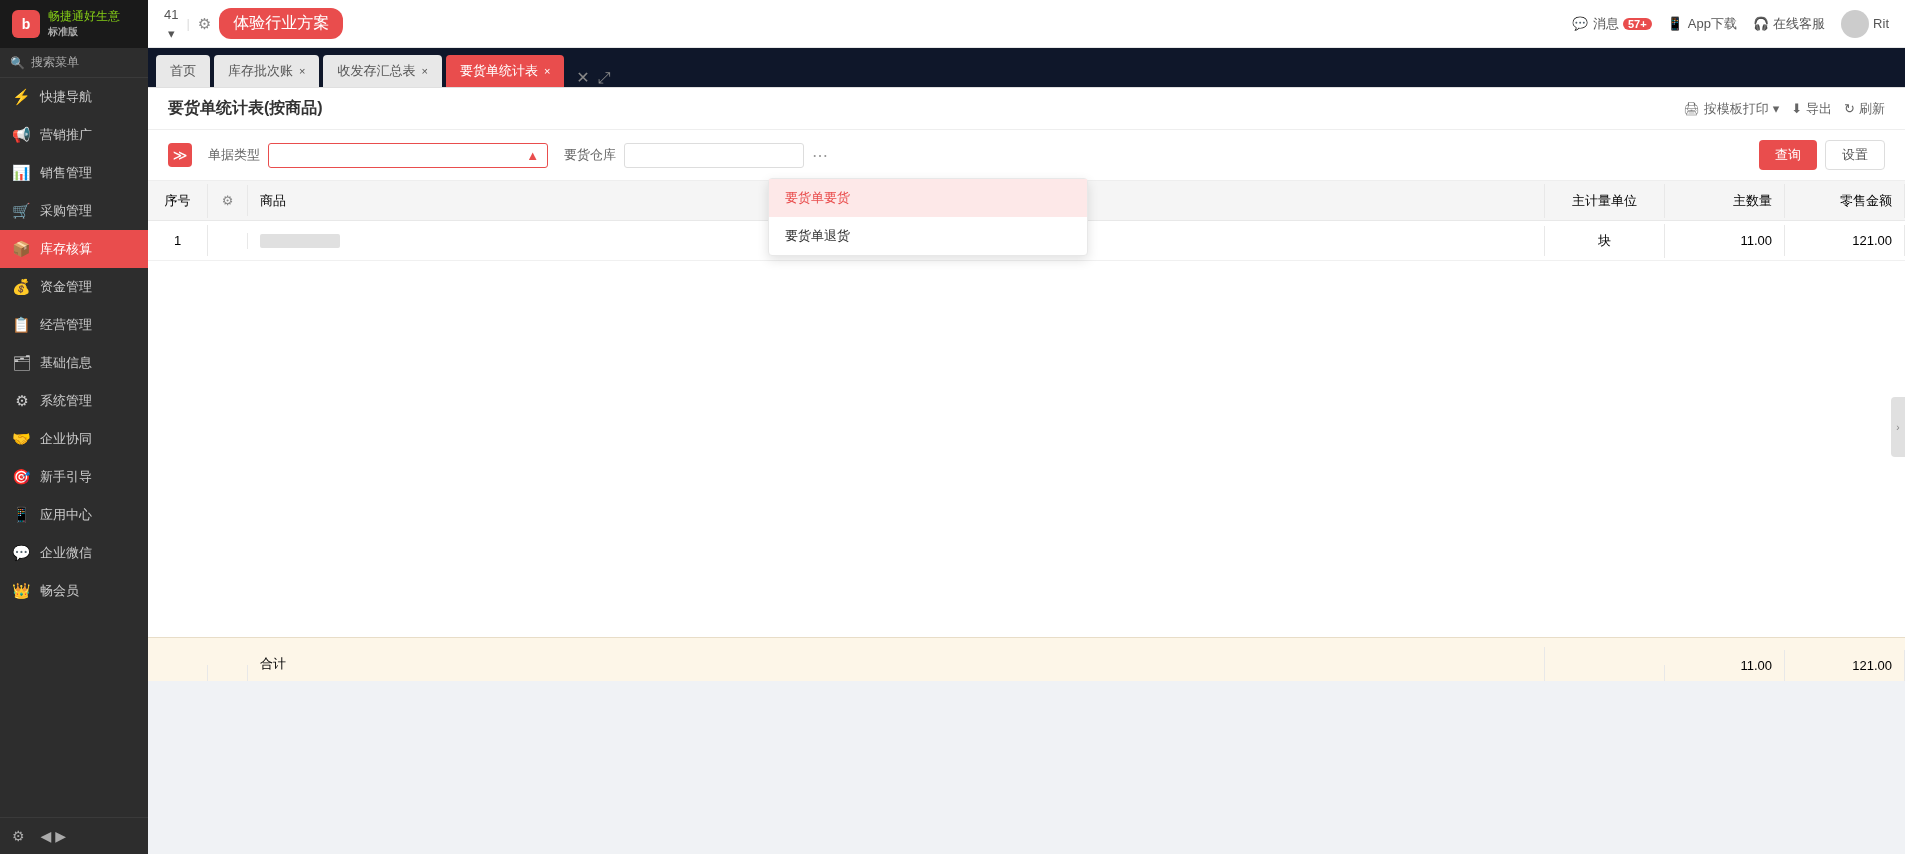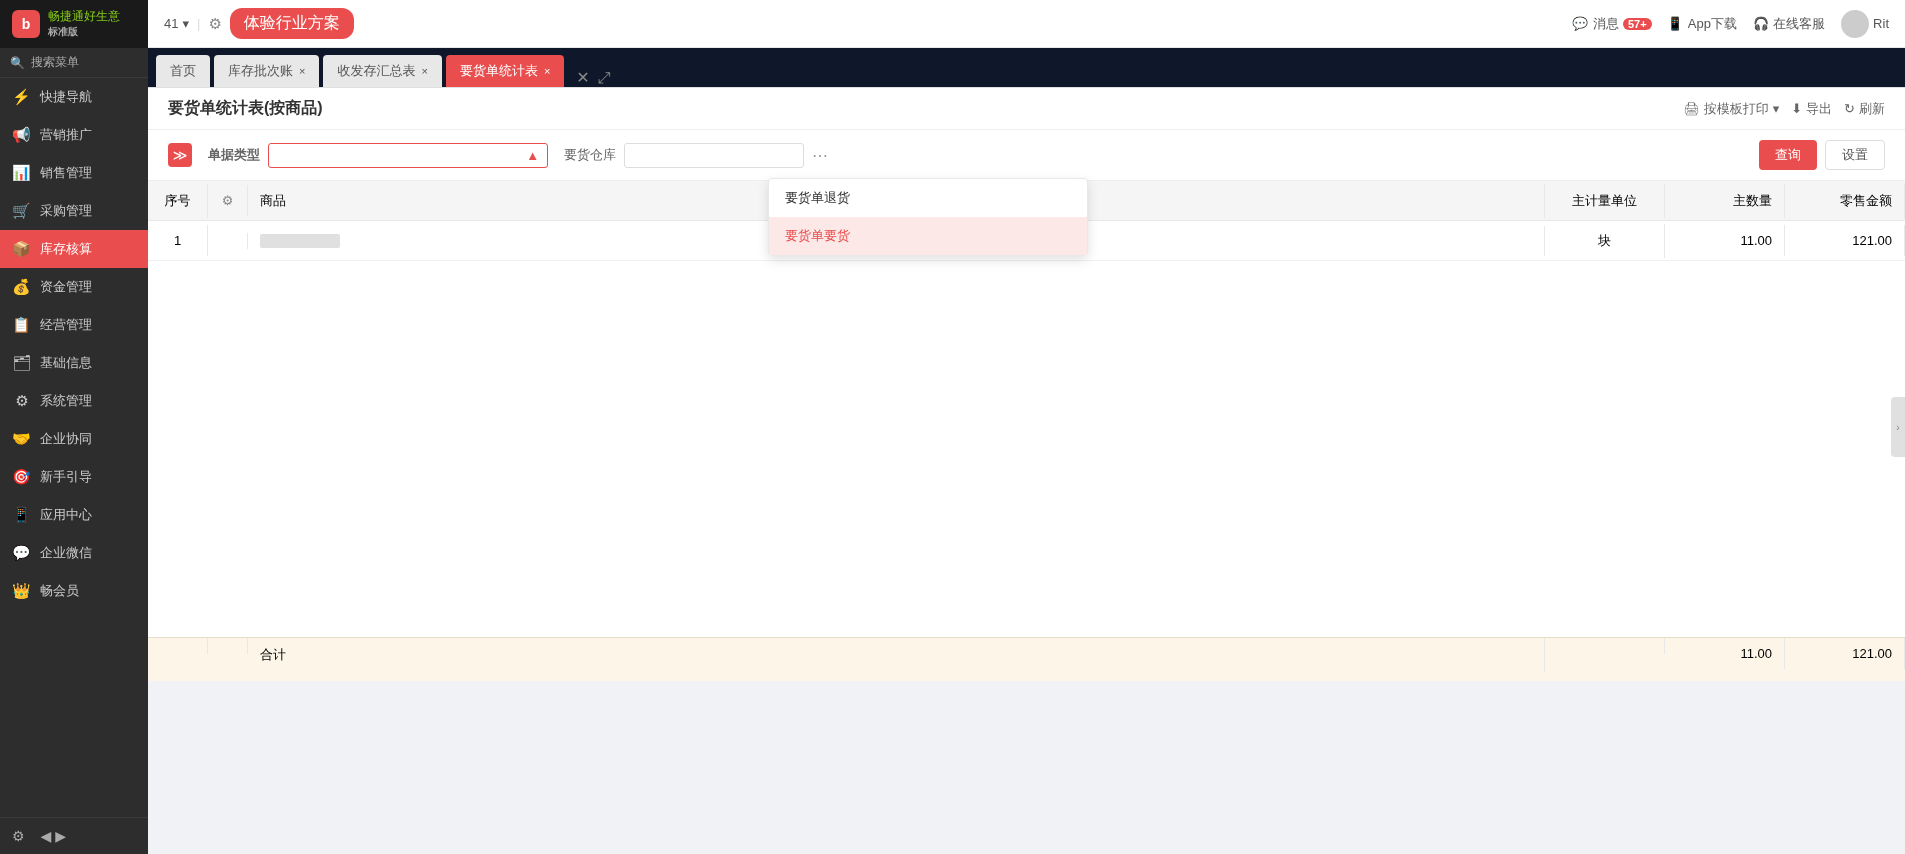--- a/index.html
+++ b/index.html
@@ -88,21 +88,21 @@
       border-bottom: 1px solid #e8e8e8;
       gap: 16px;
       flex-shrink: 0;
     }
     .header-left {
       display: flex; align-items: center; gap: 8px;
       flex: 1;
     }
     .header-dropdown {
       display: flex; align-items: center; gap: 4px;
-      color: #555; cursor: pointer; font-size: 13px;
+      color: #555; cursor: pointer; font-size: 13px; flex-direction: column;
     }
     .header-divider { color: #ddd; }
     .header-trial-btn {
       background: #e94d4d; color: white;
       border: none; padding: 5px 14px;
       border-radius: 12px; cursor: pointer; font-size: 16px;
     }
     .header-gear { color: #888; cursor: pointer; font-size: 15px; }
 
     .header-right {
@@ -204,21 +204,21 @@
     }
     .date-range-badge {
       background: #e94d4d; color: white;
       border-radius: 3px; padding: 2px 6px; font-size: 11px;
       cursor: pointer;
     }
     .date-custom { color: #555; font-size: 12px; cursor: pointer; }
     .date-sub { color: #999; font-size: 11px; margin-top: 2px; }
 
     .filter-type-group {
-      display: flex; align-items: center; gap: 8px; font-weight: bold;
+      display: flex; align-items: center; gap: 8px;
     }
     .filter-type-label { color: #666; font-size: 13px; white-space: nowrap; }
     .filter-type-input {
       border: 1px solid #e94d4d;
       border-radius: 3px;
       padding: 4px 8px;
       font-size: 13px;
       outline: none;
       width: 280px;
       color: #333;
@@ -307,21 +307,21 @@
     }
 
     .product-placeholder {
       width: 80px; height: 14px;
       background: #e0e0e0; border-radius: 2px;
     }
 
     
     .table-total-row {
       display: flex;
-      align-items: flex-start;
+      align-items: flex-end;
       background: #fdf6e8;
       height: 44px;
       border-top: 1px solid #e8ddc8;
       position: absolute;
       bottom: 0;
       left: 0; right: 0;
     }
 
     .settings-icon { color: #888; cursor: pointer; }
 
@@ -528,25 +528,25 @@
         <input class="filter-warehouse-input" style="">
         <span class="filter-more">⋯</span>
       </div>
 
       <div class="filter-actions">
         <button class="btn-query">查询</button>
         <button class="btn-settings">设置</button>
       </div>
 
       <div class="dropdown-overlay">
+        <div class="dropdown-item selected">
+          <span>要货单要货</span>
+        </div>
         <div class="dropdown-item">
           <span>要货单退货</span>
-        </div>
-        <div class="dropdown-item selected">
-          <span>要货单要货</span>
         </div>
       </div>
     </div>
 
     <div class="table-container" style="position:relative; min-height: 500px;">
 
       <div class="table-header-row">
         <div class="table-cell col-num center">
           <span>序号</span>
         </div>

